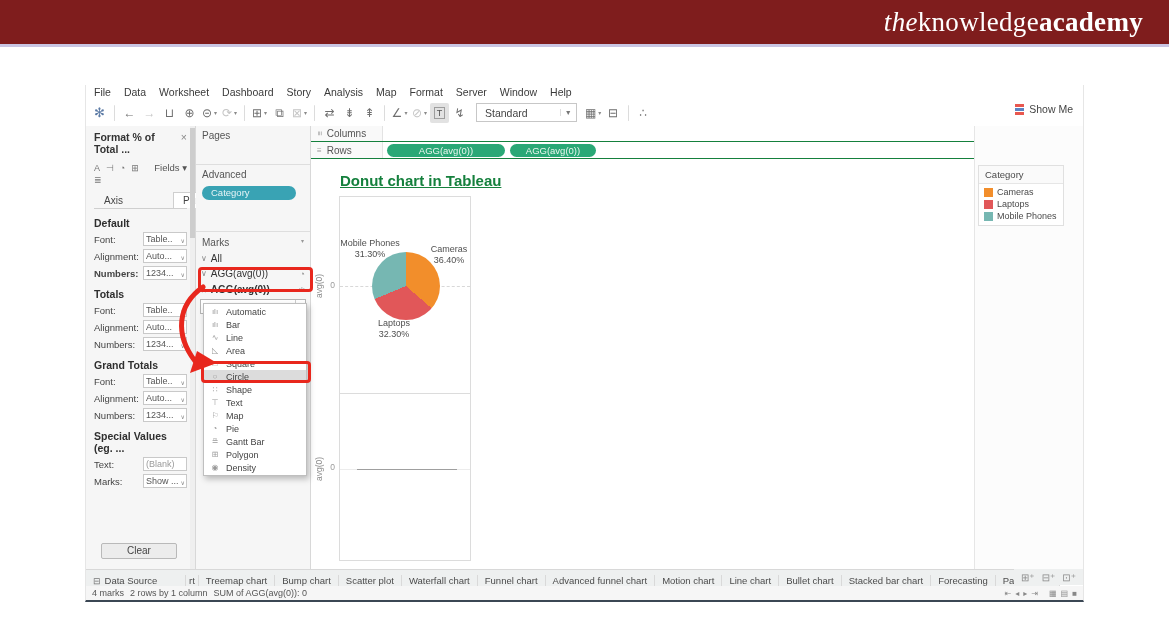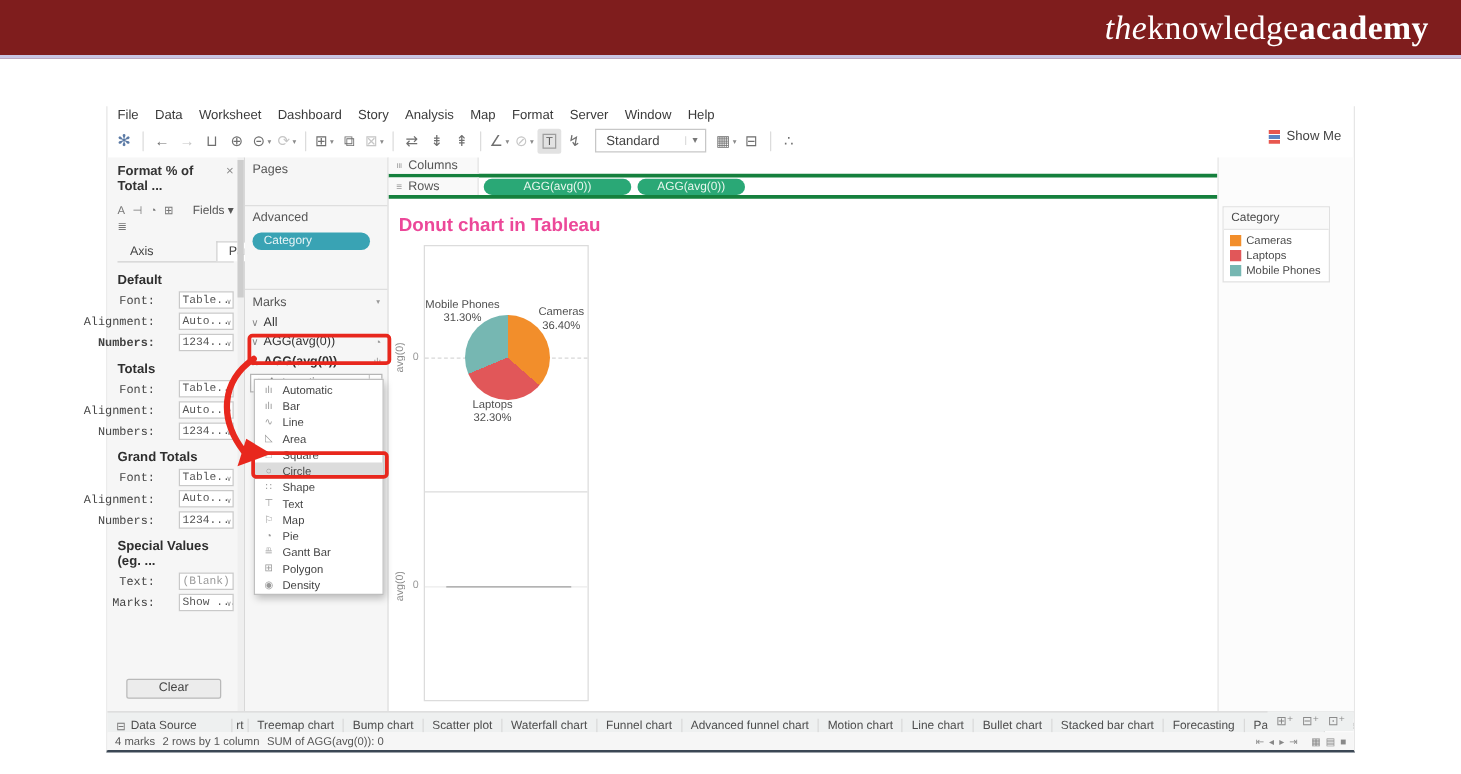--- a/index.html
+++ b/index.html
@@ -27,21 +27,21 @@
   .tb-item { min-width:19px; height:20px; display:flex; align-items:center; justify-content:center;
              color:#6f6f6f; font-size:12px; border-radius:2px; }
   .tb-item.disabled { color:#c6c6c6; }
   .tb-item.logo { color:#5b7aa5; font-size:13px; }
   .tb-item.active { background:#e2e2e2; }
   .tb-item.boxed .tb-glyph { border:1px solid #9d9d9d; font-size:9px; line-height:10px; padding:0 2px; color:#555; }
   .tb-item.sep { min-width:1px; width:1px; height:16px; background:#dcdcdc; margin:0 4px; }
   .tb-caret { display:none; font-size:6px; color:#8a8a8a; margin-left:2px; }
   .tb-item.caret .tb-caret { display:inline; }
   .std-select { display:flex; align-items:center; border:1px solid #c7c7c7; background:#fff; height:19px;
-                padding:0 4px 0 8px; margin:0 6px; font-size:10.5px; color:#444; gap:20px; }
+                padding:0 4px 0 8px; margin:0 6px; font-size:10.5px; color:#444; gap:32px; }
   .std-select .sc { font-size:7px; color:#777; border-left:1px solid #ddd; padding-left:4px; }
   .showme { position:absolute; right:10px; top:4px; display:flex; align-items:center; gap:5px;
             font-size:10.5px; color:#444; }
   .showme-icon { width:9px; height:11px;
       background:linear-gradient(#e8574f 0 30%, #fff 30% 38%, #5b84c4 38% 64%, #fff 64% 72%, #e8574f 72% 100%); }
 
   .main { position:absolute; left:0; top:41px; right:0; bottom:31px; display:flex; }
 
   
   .fmt { width:110px; background:#f6f6f6; border-right:1px solid #d8d8d8; position:relative;
@@ -51,21 +51,21 @@
   .fmt-icons { display:flex; gap:6px; color:#777; font-size:9px; margin-top:7px; align-items:center; }
   .fields { margin-left:auto; font-size:9.5px; color:#555; }
   .fmt-icons2 { color:#777; font-size:9px; margin-top:2px; }
   .fmt-tabs { display:flex; margin-top:7px; border-bottom:1px solid #cfcfcf;gap:40px; }
   .fmt-tab { padding:2px 9px; font-size:10px; color:#444; border:1px solid transparent; border-bottom:none; }
   .fmt-tab.active { background:#fff; border-color:#cfcfcf; }
   .fmt-body { margin-top:2px; }
   .fmt-heading { font-weight:bold; font-size:10.5px; color:#2f2f2f; margin:8px 0 3px; }
   .fmt-heading:empty { display:none; }
   .fmt-row { display:none; }
-  .fmt-row.label { display:flex; justify-content:flex-end; align-items:center; gap:19px; margin:3px 0;font-family:Liberation Mono, monospace; }
+  .fmt-row.label { display:flex; justify-content:space-between; align-items:center; gap:3px; margin:3px 0; }
   .fmt-label { font-size:9.5px; color:#444; }
   .fmt-label.bold { font-weight:bold; }
   .fmt-select { width:44px; flex:none; border:1px solid #c9c9c9; background:#fff; height:14px; line-height:12px;
                 padding:0 2px; color:#555; font-size:9px; position:relative; white-space:nowrap; overflow:hidden; }
   .fmt-select:not(.input)::after { content:"∨"; position:absolute; right:1px; top:2px; font-size:6px; color:#888; }
   .fmt-select.input { color:#9a9a9a; }
   .clear-btn { position:absolute; bottom:10px; left:15px; width:76px; height:16px; background:#ececec;
                border:1px solid #b9b9b9; border-radius:2px; text-align:center; font-size:10px; color:#444;
                line-height:14px; }
   .fmt-scroll { position:absolute; right:0; top:0; bottom:0; width:5px; background:#efefef; }
@@ -93,30 +93,30 @@
   .select-caret { margin-left:auto; border-left:1px solid #ccc; font-size:6px; padding:0 3px; color:#777;
                   align-self:stretch; display:flex; align-items:center; }
   .mt-menu { position:absolute; left:7px; top:177px; width:104px; background:#fff; border:1px solid #bfbfbf;
              box-shadow:2px 3px 6px rgba(0,0,0,.25); z-index:5; padding:1px 0; }
   .mt-item { display:flex; align-items:center; gap:6px; height:13px; padding:0 6px; font-size:9px; color:#444; }
   .mt-item.selected { background:#dcdcdc; }
   .mt-icon { width:10px; color:#999; font-size:8px; text-align:center; flex:none; }
 
   
   .ws { flex:1; position:relative; background:#fff; }
-  .shelf { display:flex; height:16px; border-bottom:3px solid #15803d; align-items:stretch; }
+  .shelf { display:flex; height:16px; border-bottom:1px solid #15803d; align-items:stretch; }
   .rows-shelf { height:17px; }
   .shelf-name { width:72px; display:flex; align-items:center; gap:5px; padding-left:6px; color:#555;
                 font-size:10px; background:#f9f9f9; border-right:1px solid #e3e3e3; flex:none; }
   .shelf-icon { color:#999; font-size:8px; }
   .rot90 { display:inline-block; transform:rotate(90deg); }
   .shelf-body { flex:1; display:flex; align-items:center; gap:5px; padding-left:4px; }
   .row-pill { background:#2aa876; color:#e9f7ee; height:13px; line-height:13px; text-align:center; width:86px; }
   .shelf-body span.row-pill:first-of-type { width:118px; }
-  .sheet-title { position:absolute; left:8px; top:46px; font-size:15px; font-weight:bold; color:#ec4899; }
+  .sheet-title { position:absolute; left:29px; top:46px; font-size:15px; font-weight:bold; color:#15803d;text-decoration:underline; }
 
   .chart { position:absolute; left:0; top:70px; width:220px; height:365px; }
   .pane-box { position:absolute; left:28px; top:0; width:132px; height:365px; border:1px solid #dcdcdc; }
   .pane-divider { position:absolute; left:0; right:0; top:196px; height:1px; background:#dcdcdc; }
   .zero1 { position:absolute; left:0; right:0; top:89px; border-top:1px dashed #d8d8d8; }
   .pie { position:absolute; left:32px; top:55px; width:68px; height:68px; border-radius:50%; }
   .slice-label { position:absolute; font-size:9px; color:#4f4f4f; text-align:center; line-height:11px; }
   .slice-label span { display:block; }
   .lbl-mobile  { left:0;   top:41px;  width:60px; }
   .lbl-cameras { left:86px; top:47px; width:46px; }

